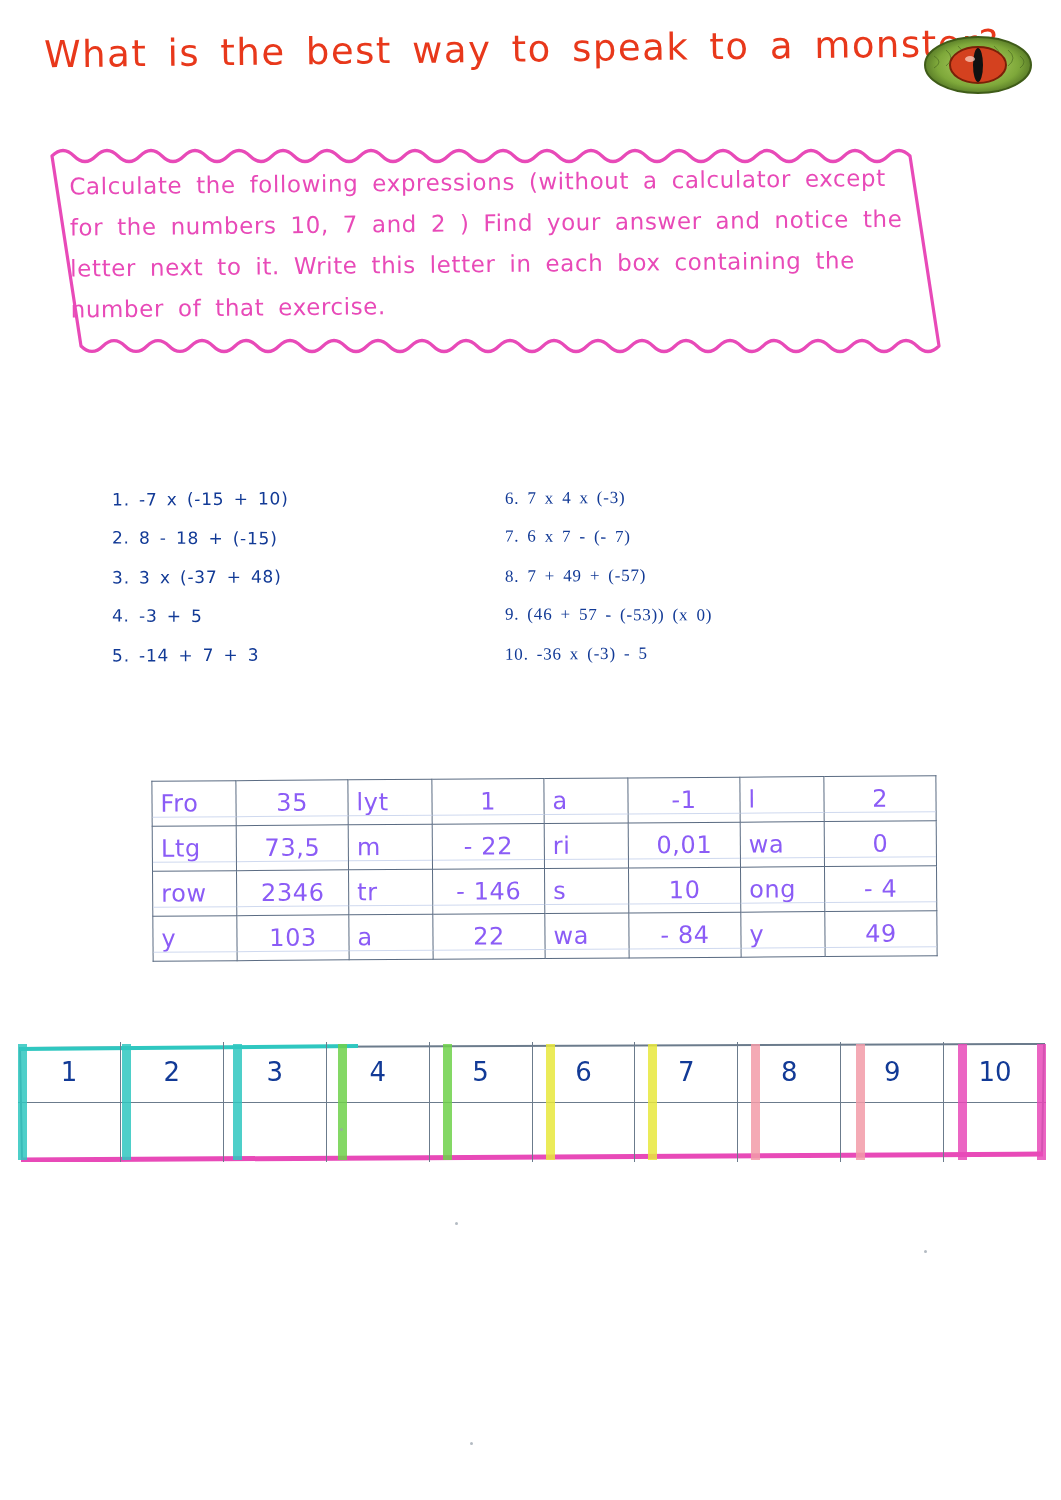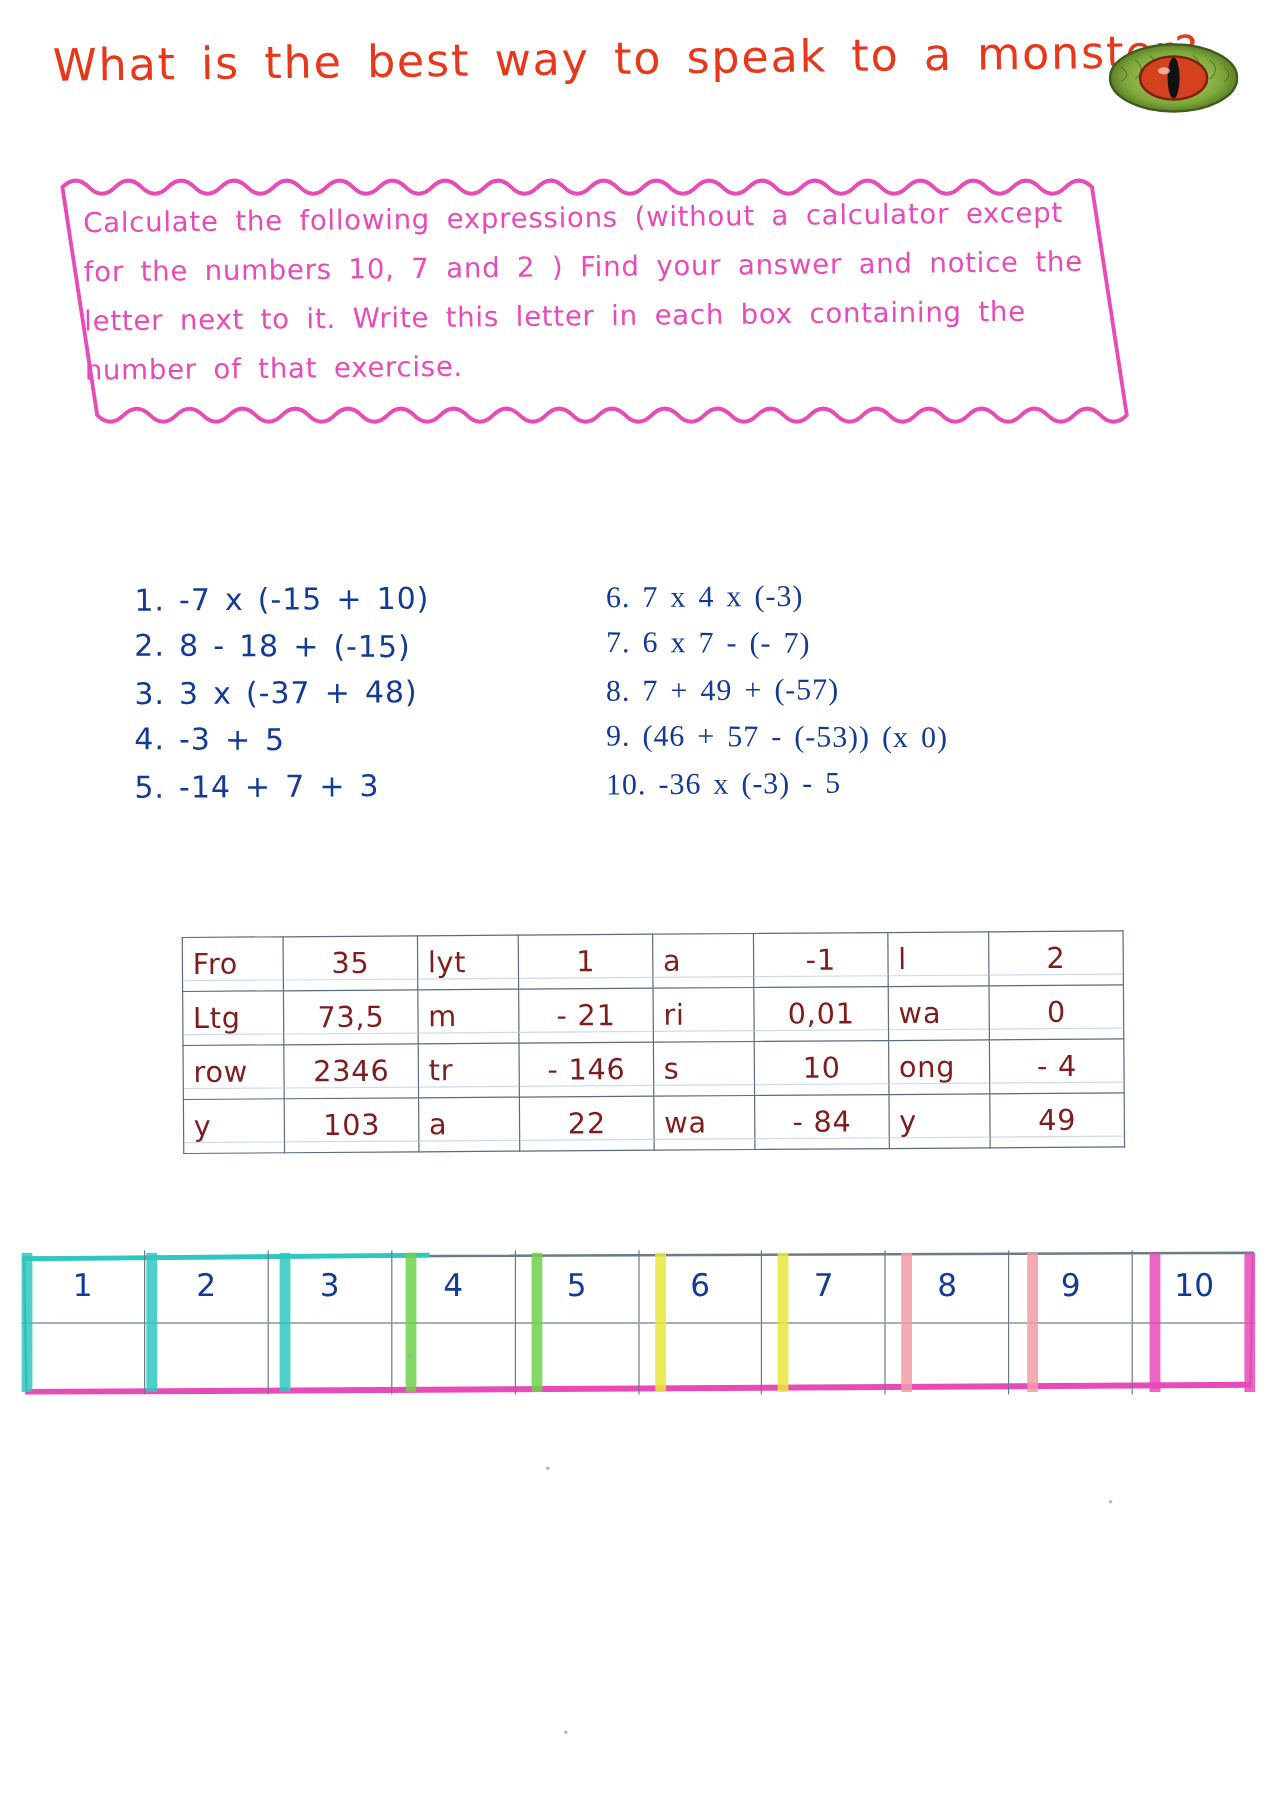--- a/index.html
+++ b/index.html
@@ -61,21 +61,21 @@
     line-height: 41px;
     letter-spacing: 0.6px;
     word-spacing: 6px;
     transform: rotate(-0.6deg);
   }
 
   
   .exercise-col {
     position: absolute;
     color: #123a96;
-    font-size: 25px;
+    font-size: 17px;
     line-height: 39px;
     letter-spacing: 0.8px;
     word-spacing: 3px;
   }
   #exercises-left { left: 112px; top: 480px; }
   #exercises-right { left: 505px; top: 478px; font-family: Liberation Serif, serif; }
   .exercise-line { white-space: nowrap; }
   .exercise-line:nth-child(odd) { transform: rotate(-0.4deg); }
   .exercise-line:nth-child(even) { transform: rotate(0.3deg); }
 
@@ -84,21 +84,21 @@
     position: absolute;
     left: 152px;
     top: 778px;
     width: 785px;
     height: 170px;
     border-collapse: collapse;
     transform: rotate(-0.4deg);
   }
   #answer-table td {
     border: 1px solid #5a6b82;
-    color: #7f1d1d;
+    color: #8b5cf6;
     font-size: 24px;
     text-align: center;
     vertical-align: middle;
     height: 42px;
     letter-spacing: 0.6px;
     position: relative;
   }
   #answer-table td.lt { width: 66px; text-align: left; padding-left: 8px; }
   #answer-table td.vl { width: 98px; text-align: center; }
   
@@ -235,21 +235,21 @@
     <td class="vl">1</td>
     <td class="lt">a</td>
     <td class="vl">-1</td>
     <td class="lt">l</td>
     <td class="vl">2</td>
   </tr>
   <tr>
     <td class="lt">Ltg</td>
     <td class="vl">73,5</td>
     <td class="lt">m</td>
-    <td class="vl">- 21</td>
+    <td class="vl">- 22</td>
     <td class="lt">ri</td>
     <td class="vl">0,01</td>
     <td class="lt">wa</td>
     <td class="vl">0</td>
   </tr>
   <tr>
     <td class="lt">row</td>
     <td class="vl">2346</td>
     <td class="lt">tr</td>
     <td class="vl">- 146</td>

